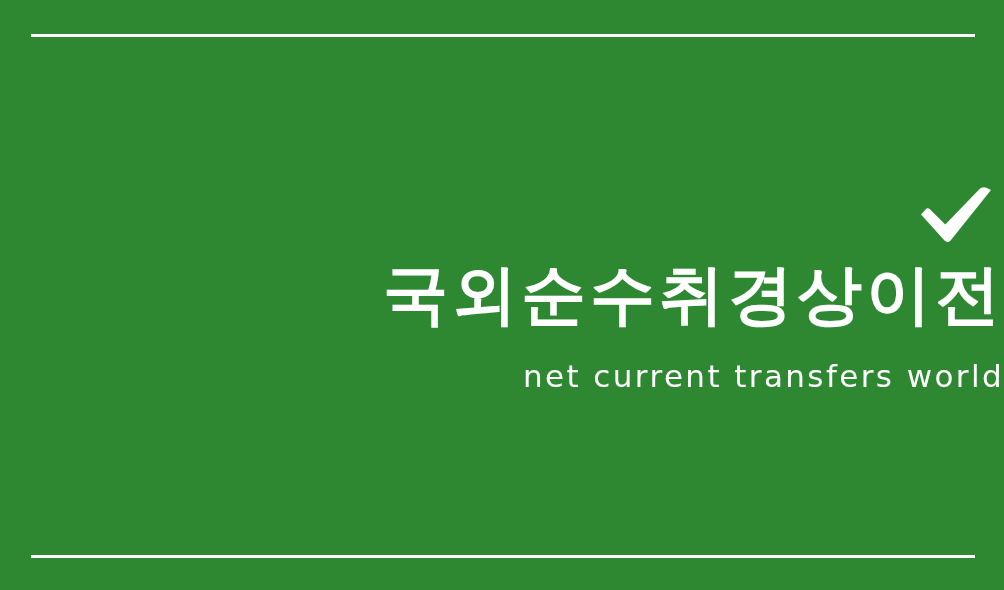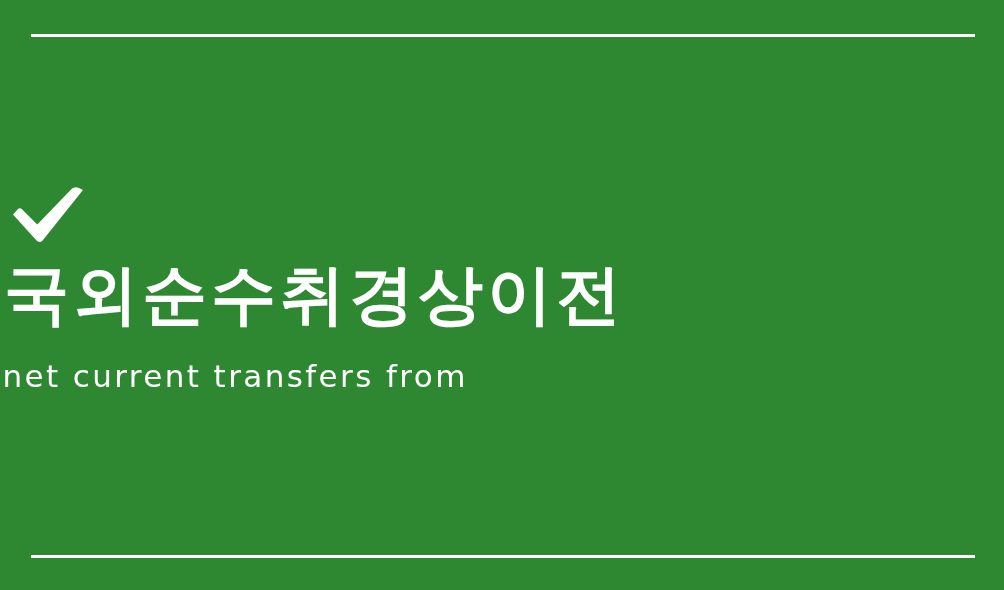--- a/index.html
+++ b/index.html
@@ -36,21 +36,21 @@
 
   
   #content {
     position: absolute;
     left: 0;
     top: 0;
     width: 1004px;
     height: 590px;
     display: flex;
     flex-direction: column;
-    align-items: flex-start;
+    align-items: flex-end;
     justify-content: center;
   }
 
   
   #check-wrap {
     width: 96px;
     height: 62px;
     display: flex;
     align-items: center;
     justify-content: center;
@@ -101,20 +101,20 @@
 
     <div id="check-wrap">
       <svg viewBox="0 0 74 56" xmlns="http://www.w3.org/2000/svg" aria-hidden="true">
         <path d="M2.0 27.5 L6.5 22.4 Q8.6 20.2 11.2 22.6 L26.3 37.6 L60.8 1.8 Q63.6 -0.9 67.4 0.8 L72.0 3.0 L31.6 53.4 Q28.6 56.4 25.5 53.6 Z" fill="#ffffff"></path>
       </svg>
     </div>
 
     <h1 id="headline">국외순수취경상이전</h1>
 
     <p id="subtitle">
-      <span class="sub-line">net current transfers from</span>
+      <span class="sub-line">net current transfers world</span>
     </p>
 
   </div>
 
   <div class="rule bottom"></div>
 
 </div>
 
 </body></html>

